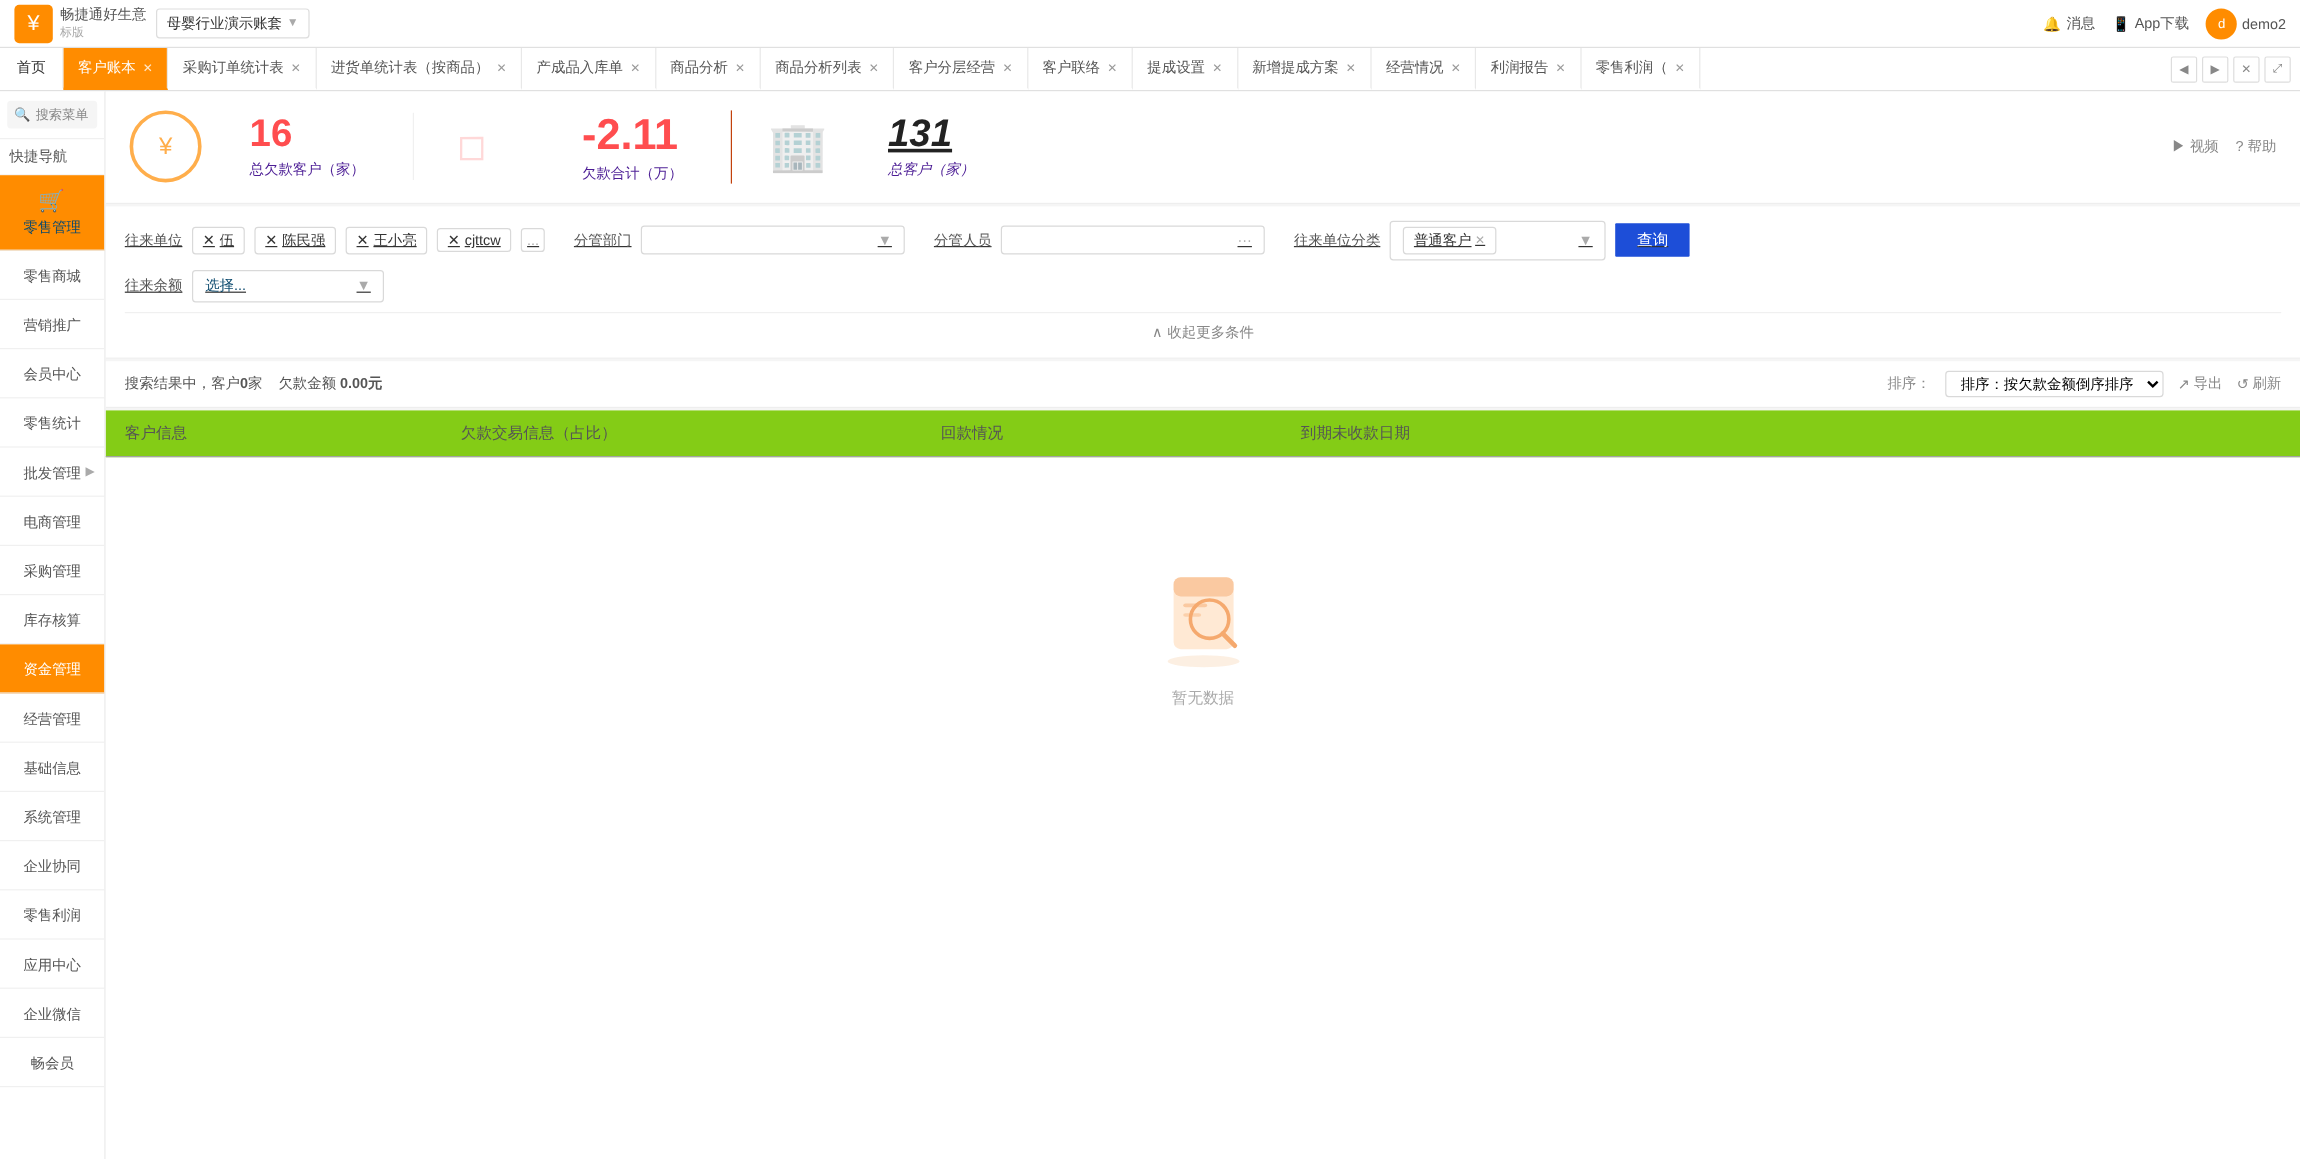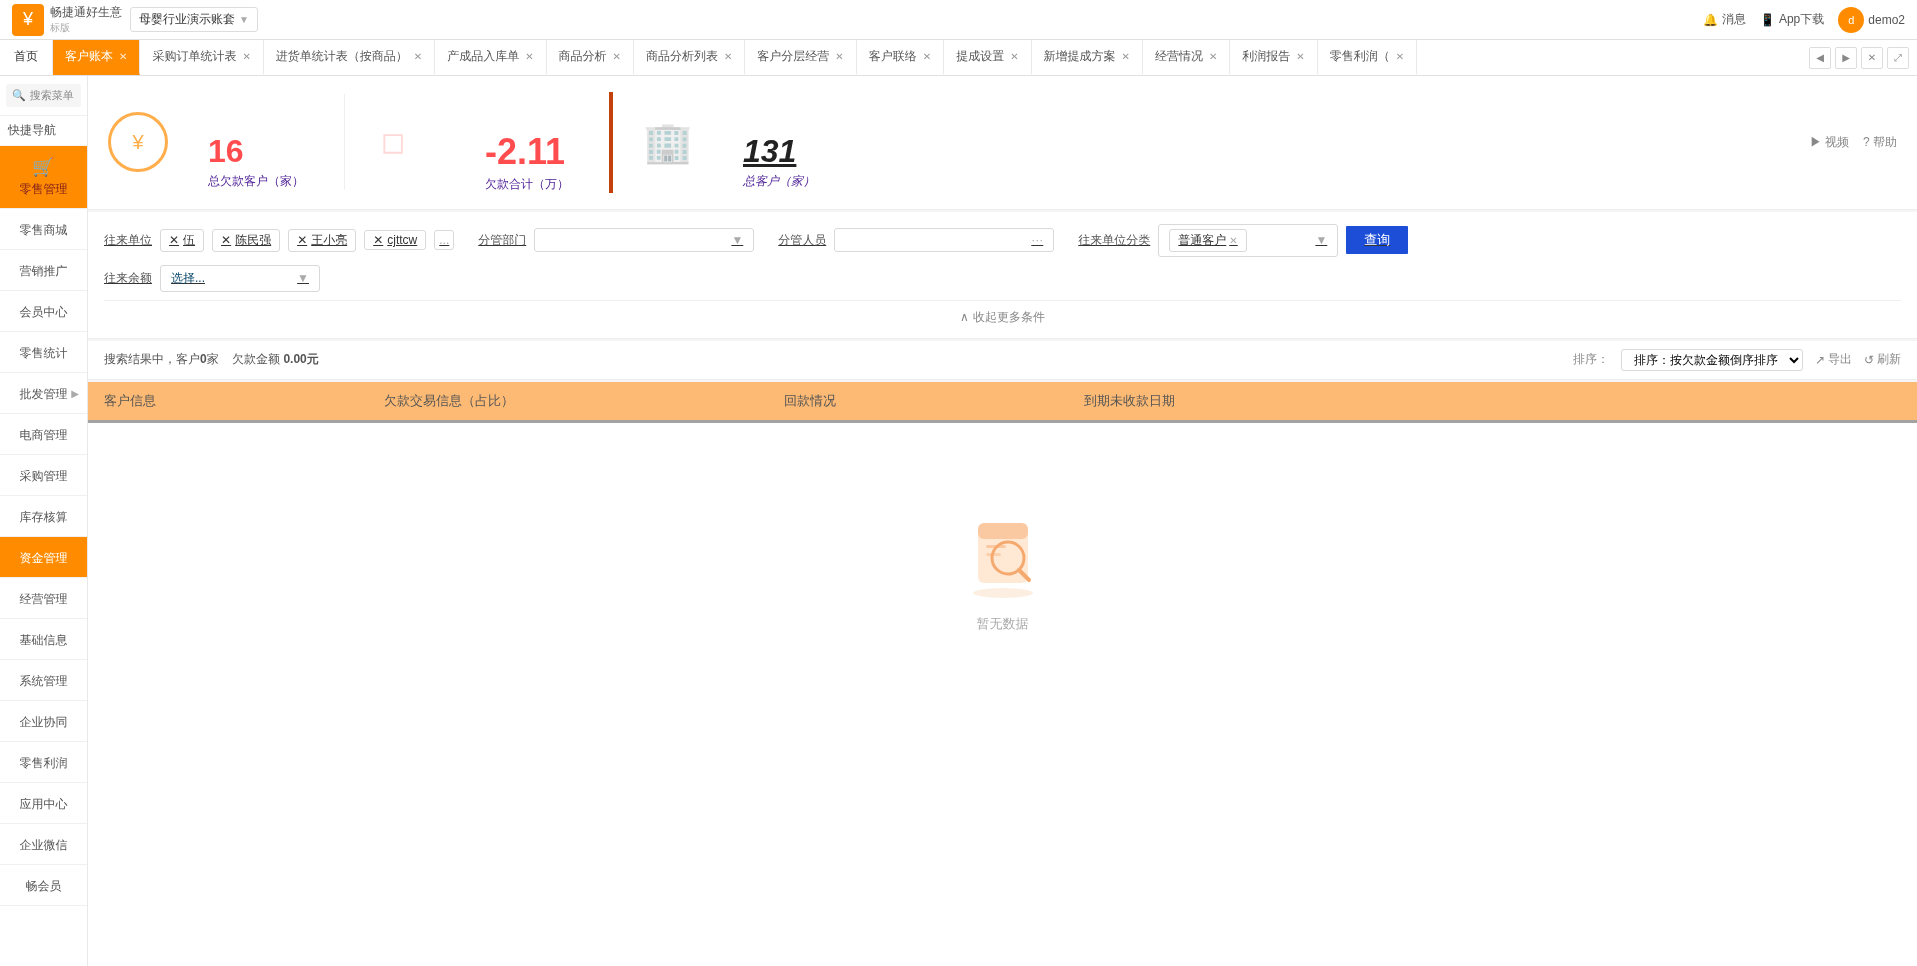--- a/index.html
+++ b/index.html
@@ -31,36 +31,36 @@
 
     
     .sidebar { width: 88px; background: #fff; border-right: 1px solid #e8e8e8; display: flex; flex-direction: column; overflow-y: auto; flex-shrink: 0; }
     .sidebar-top { padding: 8px 6px; border-bottom: 1px solid #f0f0f0; }
     .sidebar-search { display: flex; align-items: center; gap: 4px; background: #f5f5f5; border-radius: 3px; padding: 4px 6px; cursor: pointer; }
     .sidebar-search span { font-size: 11px; color: #888; }
     .sidebar-nav { display: flex; align-items: center; padding: 6px 8px; cursor: pointer; border-bottom: 1px solid #f5f5f5; }
     .sidebar-nav span { font-size: 12px; color: #555; }
     .sidebar-item { padding: 10px 0; display: flex; flex-direction: column; align-items: center; justify-content: center; cursor: pointer; border-bottom: 1px solid #f0f0f0; }
     .sidebar-item.active { background: #ff8c00; }
-    .sidebar-item.active .sidebar-item-label { color: #7f1d1d; font-family: Liberation Serif, serif; }
+    .sidebar-item.active .sidebar-item-label { color: #0c4a6e; font-family: Liberation Serif, serif; }
     .sidebar-item-label { font-size: 12px; color: #555; margin-top: 3px; text-align: center; }
     .sidebar-item-icon { font-size: 18px; color: #888; }
     .sidebar-item.active .sidebar-item-icon { color: #fff; }
 
     
     .content { flex: 1; overflow-y: auto; display: flex; flex-direction: column; background: #f5f5f5; }
 
     
     .stats-bar { background: #fff; display: flex; align-items: center; padding: 16px 20px; gap: 0; border-bottom: 1px solid #eee; }
     .stat-item { display: flex; flex-direction: column; align-items: flex-start; padding: 0 40px 0 20px; border-right: 1px solid #f0f0f0; position: relative; }
     .stat-item:first-child { padding-left: 0; }
-    .stat-value { font-size: 32px; font-weight: bold; color: #ff4d4f; line-height: 1.1; margin-top: 40px; }
+    .stat-value { font-size: 32px; font-weight: bold; color: #ff4d4f; line-height: 1.1; }
     .stat-value.black { color: #222; }
     .stat-label { font-size: 12px; color: #4c1d95; margin-top: 4px; }
-    .stat-item-mid { padding: 0 40px; border-right: 4px solid #c2410c; justify-content: center; }
+    .stat-item-mid { padding: 0 40px; border-right: 1px solid #c2410c; justify-content: center; }
     .stats-bar-right { margin-left: auto; display: flex; gap: 14px; font-size: 12px; color: #888; }
     .stats-bar-right span { cursor: pointer; }
 
     
     .filter-bar { background: #fff; padding: 12px 16px; border-bottom: 1px solid #eee; margin-top: 2px; }
     .filter-row { display: flex; align-items: center; gap: 8px; margin-bottom: 8px; flex-wrap: wrap; text-decoration: underline; }
     .filter-label { font-size: 12px; color: #555; white-space: nowrap; }
     .filter-tag { display: flex; align-items: center; gap: 4px; background: #fff; border: 1px solid #d9d9d9; border-radius: 3px; padding: 2px 8px; font-size: 12px; color: #333; }
     .filter-more { color: #aaa; cursor: pointer; font-size: 12px; padding: 2px 4px; border: 1px solid #d9d9d9; border-radius: 3px; }
     .filter-select { display: flex; align-items: center; gap: 4px; border: 1px solid #d9d9d9; border-radius: 3px; padding: 4px 10px; font-size: 12px; color: #555; cursor: pointer; min-width: 150px; background: #fff; }
@@ -70,21 +70,21 @@
     
     .results-bar { background: #fff; padding: 8px 16px; display: flex; align-items: center; justify-content: space-between; border-bottom: 1px solid #eee; margin-top: 2px; }
     .results-info { font-size: 12px; color: #555; }
     .results-info span { margin-right: 10px; }
     .results-actions { display: flex; align-items: center; gap: 12px; font-size: 12px; color: #888; }
     .results-actions span { cursor: pointer; display: flex; align-items: center; gap: 3px; }
     .sort-select { border: 1px solid #d9d9d9; border-radius: 3px; padding: 2px 8px; font-size: 12px; background: #fff; cursor: pointer; }
 
     
     .table-area { background: #fff; margin-top: 2px; flex: 1; }
-    .table-header { display: grid; grid-template-columns: 280px 400px 300px 1fr; background: #fdba74; border-bottom: 3px solid #a3a3a3; padding: 10px 16px; }
+    .table-header { display: grid; grid-template-columns: 280px 400px 300px 1fr; background: #84cc16; border-bottom: 1px solid #a3a3a3; padding: 10px 16px; }
     .table-header-cell { font-size: 13px; color: #555; font-weight: 500; }
 
     
     .empty-state { display: flex; flex-direction: column; align-items: center; justify-content: center; padding: 80px 0; }
     .empty-text { font-size: 13px; color: #aaa; margin-top: 12px; }
 
     
     .customer-type-tag { display: flex; align-items: center; gap: 3px; background: #fff; border: 1px solid #d9d9d9; border-radius: 3px; padding: 2px 8px; font-size: 12px; color: #333; }
     .customer-type-tag .del { color: #aaa; cursor: pointer; font-size: 10px; }
 

